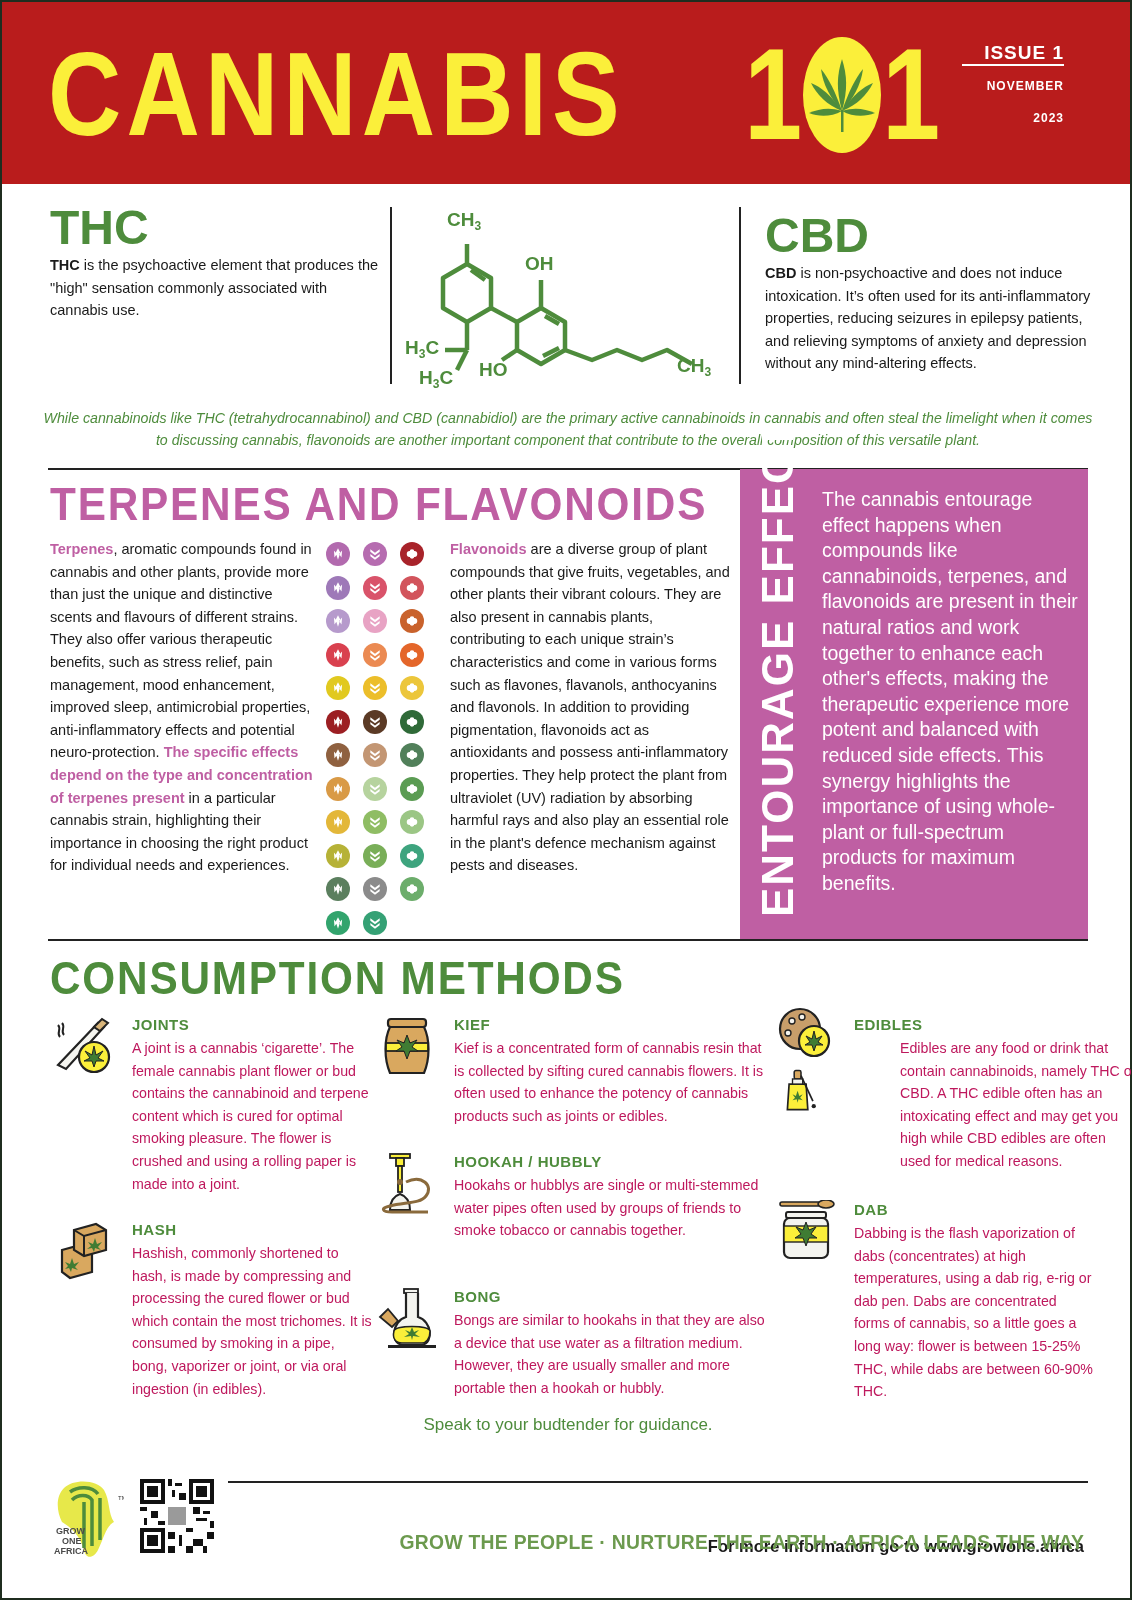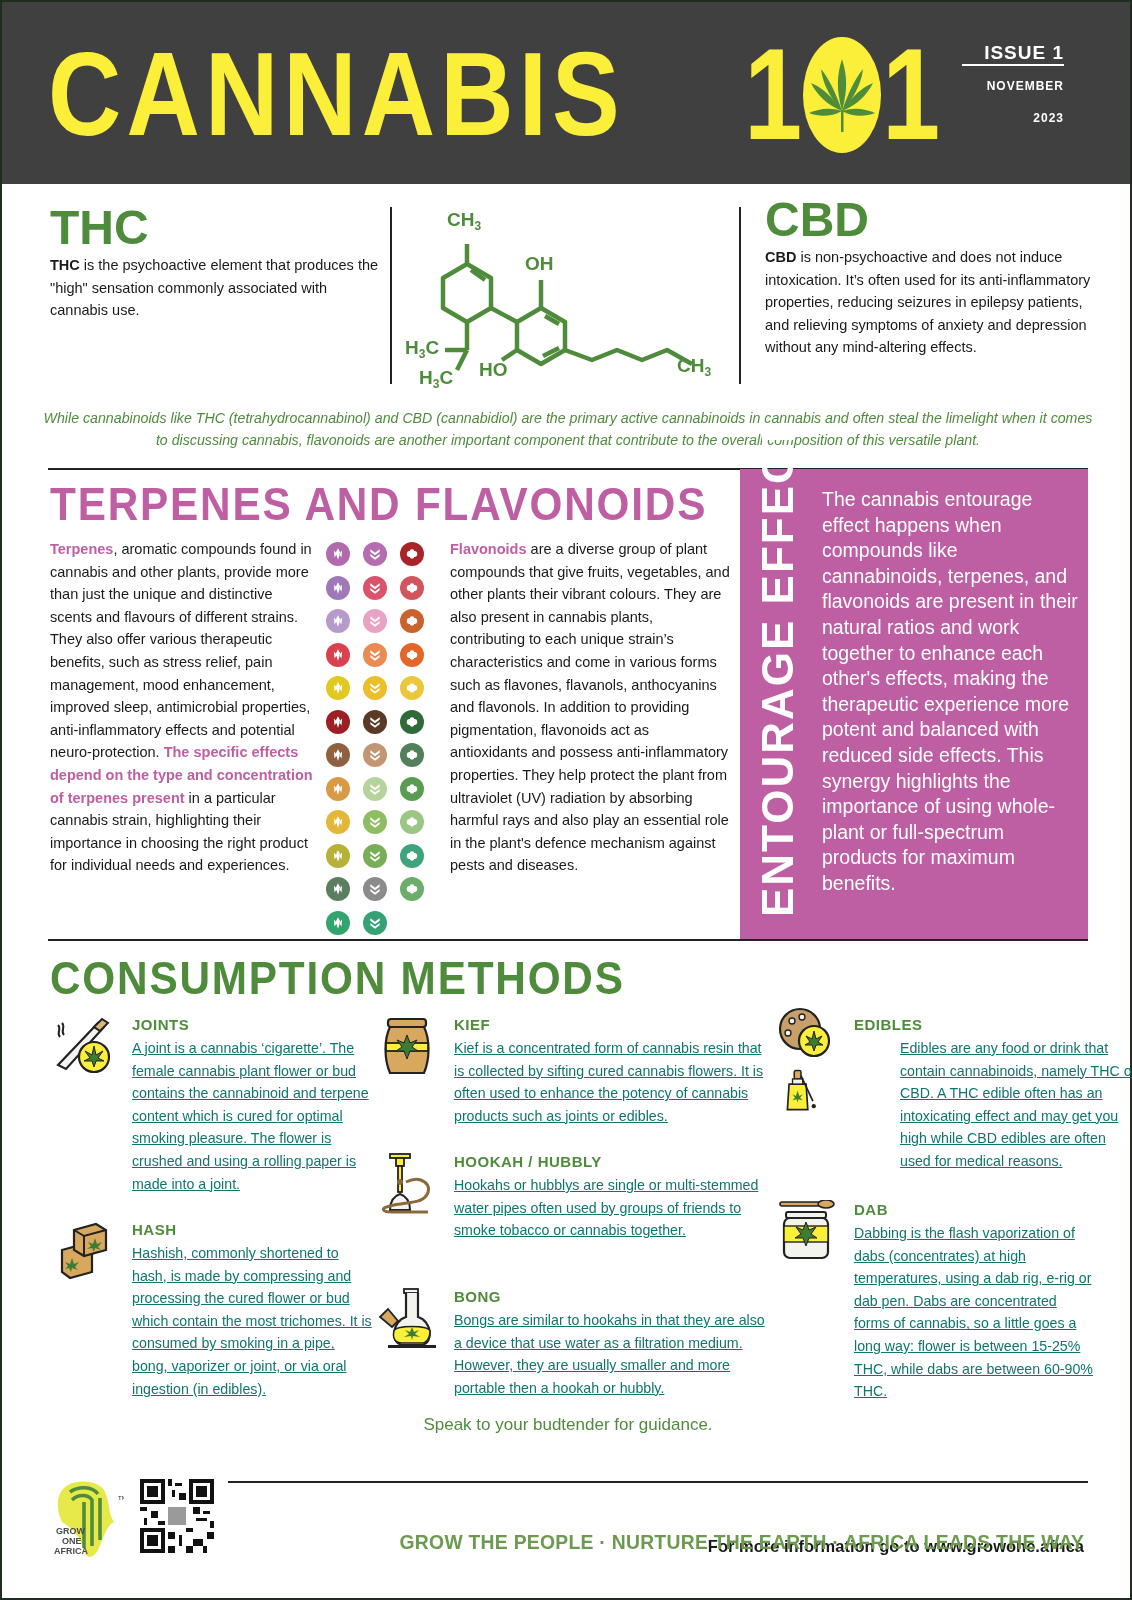--- a/index.html
+++ b/index.html
@@ -10,21 +10,21 @@
     position: relative;
     overflow: hidden;
   }
   .page {
     position: absolute; left: 0; top: 0; width: 1132px; height: 1600px;
     border: 2px solid #1f2d1f;
   }
   
   .header {
     position: absolute; left: 0; top: 0; width: 1128px; height: 182px;
-    background: #404040;
+    background: #b91c1c;
   }
   .masthead {
     position: absolute; left: 46px; top: 22px;
     font-family: "Liberation Sans", sans-serif; font-weight: bold;
     font-size: 118px; line-height: 140px; color: #fbef3a;
     letter-spacing: 6px; transform: scaleX(0.86); transform-origin: left center;
     white-space: nowrap;
   }
   .logo101 {
     position: absolute; left: 735px; top: 35px; height: 115px; width: 210px;
@@ -34,21 +34,21 @@
   .zero-circle {
     width: 92px; height: 116px; border-radius: 50%; background: #fbef3a;
     display: flex; align-items: center; justify-content: center; margin: 0 -6px;
   }
   .issue-box { position: absolute; right: 66px; top: 40px; text-align: right; color: #ffffff; font-weight: bold; }
   .issue { font-size: 19px; letter-spacing: 1px; padding-bottom: 0; border-bottom: 2px solid #ffffff; width: 102px; text-align: right;}
   .date { font-size: 12px; line-height: 20px; margin-top: 10px; letter-spacing: 1px; }
 
   
   .thc { position: absolute; left: 48px; top: 200px; width: 330px; }
-  .cbd { position: absolute; left: 763px; top: 192px; width: 340px; }
+  .cbd { position: absolute; left: 763px; top: 208px; width: 340px; }
   .big-green { color: #4e8c3c; font-weight: bold; font-size: 48px; line-height: 52px; font-family: "Liberation Sans", sans-serif; }
   .body14 { font-size: 14.5px; line-height: 22.6px; color: #1a1a1a; }
   .body14 b { font-weight: bold; }
   .para-gap { height: 22px; }
   .vline { position: absolute; width: 2px; background: #222; }
   .molecule { position: absolute; left: 395px; top: 200px; width: 340px; height: 190px; }
 
   .intro {
     position: absolute; left: 40px; top: 405px; width: 1052px;
     text-align: center; font-style: italic; color: #4e8c3c;
@@ -92,21 +92,21 @@
 
   
   .cons-title {
     position: absolute; left: 48px; top: 948px; color: #4e8c3c;
     font-weight: bold; font-size: 47px; line-height: 56px; letter-spacing: 2px;
     white-space: nowrap; transform: scaleX(0.9); transform-origin: left center;
   }
   .method { position: absolute; }
   .method .micon { position: absolute; left: 0; top: 0; width: 62px; height: 62px; }
   .method .mhead { position: absolute; left: 78px; top: 0; color: #4e8c3c; font-weight: bold; font-size: 15px; letter-spacing: 0.5px; line-height: 20px; }
-  .method .mbody { position: absolute; left: 78px; top: 22px; font-size: 14.2px; line-height: 22.6px; color: #0f766e; text-decoration: underline; }
+  .method .mbody { position: absolute; left: 78px; top: 22px; font-size: 14.2px; line-height: 22.6px; color: #be185d; }
 
   .outro {
     position: absolute; left: 40px; top: 1412px; width: 1052px; text-align: center;
     color: #4e8c3c; font-size: 17px; line-height: 22px;
   }
   .footer-line { position: absolute; left: 226px; top: 1479px; width: 860px; height: 2px; background: #222; }
   .footer-info { position: absolute; right: 46px; top: 1495px; font-size: 16.5px; font-weight: bold; color: #1a1a1a; margin-top: 40px; }
   .footer-slogan { position: absolute; right: 46px; top: 1528px; font-size: 21px; font-weight: bold; color: #6c9a4e; letter-spacing: 0.3px; transform: scaleX(0.92); transform-origin: right center; white-space: nowrap; }
   .brand-logo { position: absolute; left: 52px; top: 1476px; width: 70px; height: 82px; }
   .qr { position: absolute; left: 138px; top: 1476px; width: 74px; height: 76px; }

